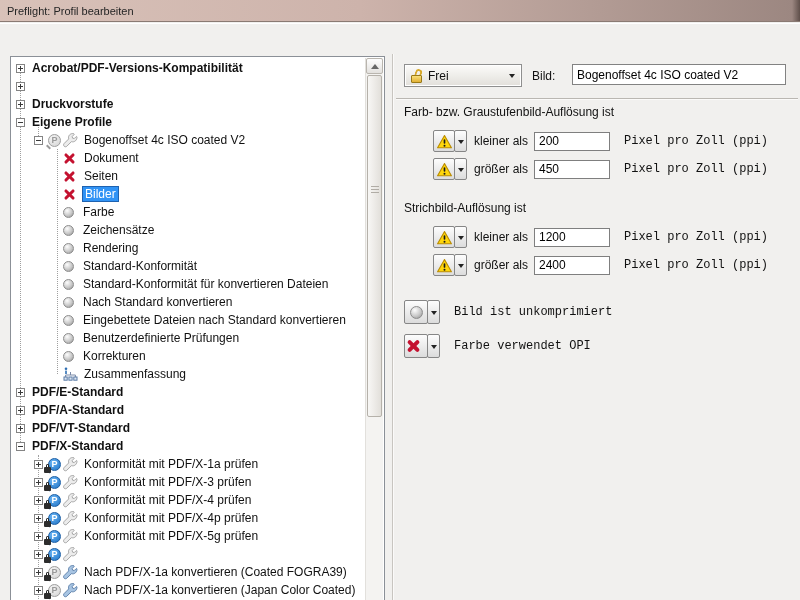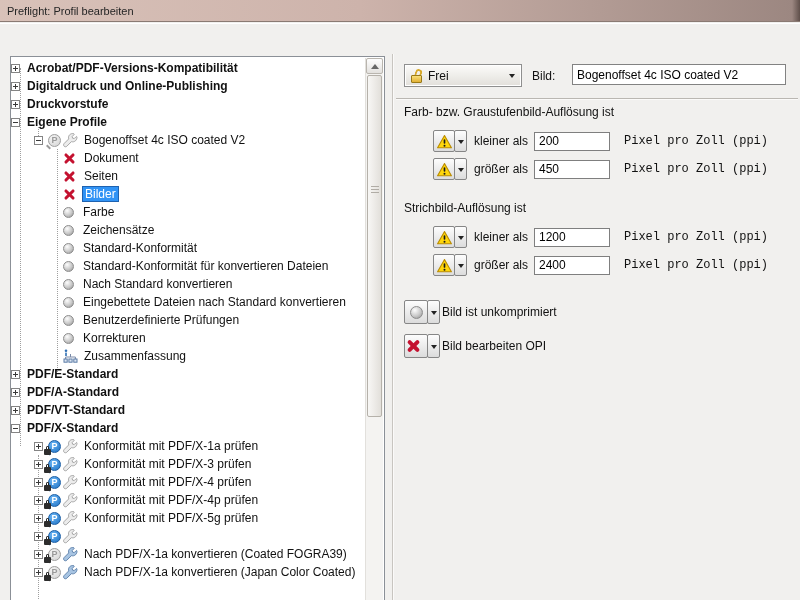--- a/index.html
+++ b/index.html
@@ -13,21 +13,21 @@
     font-size:11px;line-height:22px;padding-left:7px;color:#252525;}
   .dialog{position:absolute;left:0;top:23px;width:800px;height:577px;background:#f1f0ee;border-top:1px solid #ffffff;}
 
   
   .tree{position:absolute;left:10px;top:32px;width:375px;height:568px;background:#ffffff;
         border:1px solid #8b9097;border-bottom:none;box-sizing:border-box;overflow:hidden;}
   .tree-content{position:absolute;left:0;top:2px;right:19px;}
   .spine{position:absolute;width:0;border-left:1px dotted #9f9f9f;}
   .tree-row{height:18px;display:flex;align-items:center;position:relative;font-size:12px;color:#111;white-space:nowrap;}
   .tree-row.bold{font-weight:bold;}
-  .tree-row.i0{}
+  .tree-row.i0{padding-left:5px;}
   .tree-row.i1{padding-left:23px;}
   .tree-row.i2{padding-left:52px;}
   .lbl{padding:1px 2px;}
   .lbl.sel{background:#3093f5;border:1px solid #1e62b0;color:#fff;padding:0 2px;}
   
   .exp{width:9px;height:9px;background:#fff;border:1px solid #848484;box-sizing:border-box;
        position:relative;margin-right:5px;flex:none;}
   .exp::before{content:"";position:absolute;left:1px;top:3px;width:5px;height:1px;background:#3a3a3a;}
   .exp.plus::after{content:"";position:absolute;left:3px;top:1px;width:1px;height:5px;background:#3a3a3a;}
   
@@ -95,21 +95,21 @@
   .rule-section:first-child .rule-heading{margin-top:6px;}
   .cond-row{display:flex;align-items:center;height:24px;margin:4px 0 0 37px;}
   .rule-heading + .cond-row{margin-top:10px;}
   .cond-label{display:inline-block;width:60px;margin-left:7px;}
   .num-input{width:76px;height:19px;box-sizing:border-box;border:1px solid #7f7f7f;background:#fff;
     font:12px "Liberation Sans","DejaVu Sans",sans-serif;padding:0 4px;}
   .unit{margin-left:14px;font-family:Liberation Mono, monospace;}
   .checks{margin-top:23px;}
   .check-row{display:flex;align-items:center;height:24px;margin:10px 0 0 8px;}
   .checks .check-row:first-child{margin-top:0;}
-  .check-label{margin-left:2px;}
+  .check-label{margin-left:14px;font-family:Liberation Mono, monospace;}
   
   .sevbtn{display:inline-flex;flex:none;}
   .sevface{width:22px;height:22px;box-sizing:border-box;border:1px solid #868686;border-radius:2px;
     background:linear-gradient(#fdfdfd,#dcdcdc);display:flex;align-items:center;justify-content:center;}
   .sevarrow{width:13px;height:22px;box-sizing:border-box;border:1px solid #868686;border-radius:2px;margin-left:-1px;
     background:linear-gradient(#fdfdfd,#dcdcdc);display:flex;align-items:center;justify-content:center;}
   .sevbtn.big .sevface{width:24px;height:24px;}
   .sevbtn.big .sevarrow{height:24px;}
 </style>
 </head>
@@ -127,21 +127,20 @@
       <div class="spine" style="left:27px;top:68px;height:13px"></div>
       <div class="spine" style="left:46px;top:90px;height:225px"></div>
       <div class="spine" style="left:27px;top:396px;height:176px"></div>
       <div id="tree-rows">
           <div class="tree-row i0 bold">
             <span class="exp plus"></span>
             <span class="lbl">Acrobat/PDF-Versions-Kompatibilität</span>
           </div>
           <div class="tree-row i0 bold">
             <span class="exp plus"></span>
-            <span class="lbl">Digitaldruck und Online-Publishing</span>
           </div>
           <div class="tree-row i0 bold">
             <span class="exp plus"></span>
             <span class="lbl">Druckvorstufe</span>
           </div>
           <div class="tree-row i0 bold">
             <span class="exp minus"></span>
             <span class="lbl">Eigene Profile</span>
           </div>
           <div class="tree-row i1">
@@ -177,20 +176,24 @@
             </span>
             <span class="lbl sel">Bilder</span>
           </div>
           <div class="tree-row i2">
             <span class="dot"></span>
             <span class="lbl">Farbe</span>
           </div>
           <div class="tree-row i2">
             <span class="dot"></span>
             <span class="lbl">Zeichensätze</span>
+          </div>
+          <div class="tree-row i2">
+            <span class="dot"></span>
+            <span class="lbl">Rendering</span>
           </div>
           <div class="tree-row i2">
             <span class="dot"></span>
             <span class="lbl">Standard-Konformität</span>
           </div>
           <div class="tree-row i2">
             <span class="dot"></span>
             <span class="lbl">Standard-Konformität für konvertieren Dateien</span>
           </div>
           <div class="tree-row i2">
@@ -460,19 +463,19 @@
               <span class="sevface">
                 <span class="xic big">
                   <b></b>
                   <b></b>
                 </span>
               </span>
               <span class="sevarrow">
                 <i class="tri-down"></i>
               </span>
             </span>
-            <span class="check-label">Bild bearbeiten OPI</span>
+            <span class="check-label">Farbe verwendet OPI</span>
           </div>
         </div>
     </div>
   </div>
 
 </div>
 
 </body></html>

